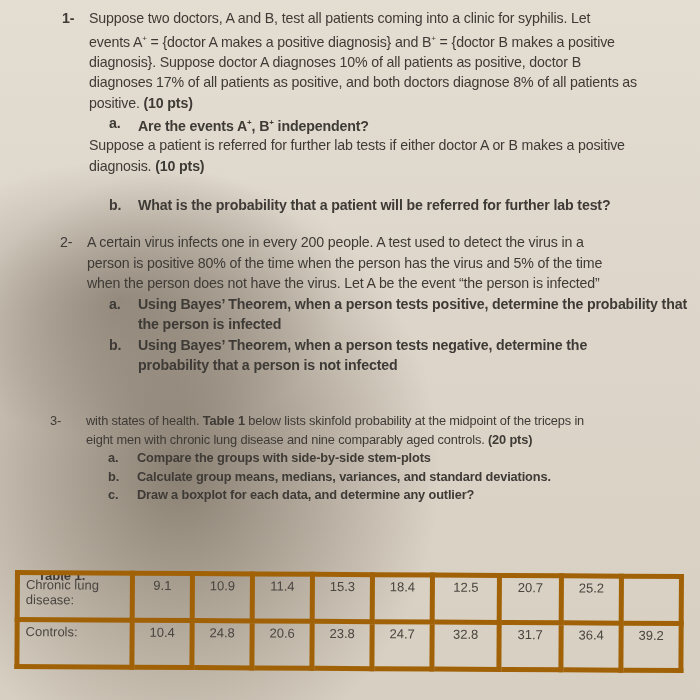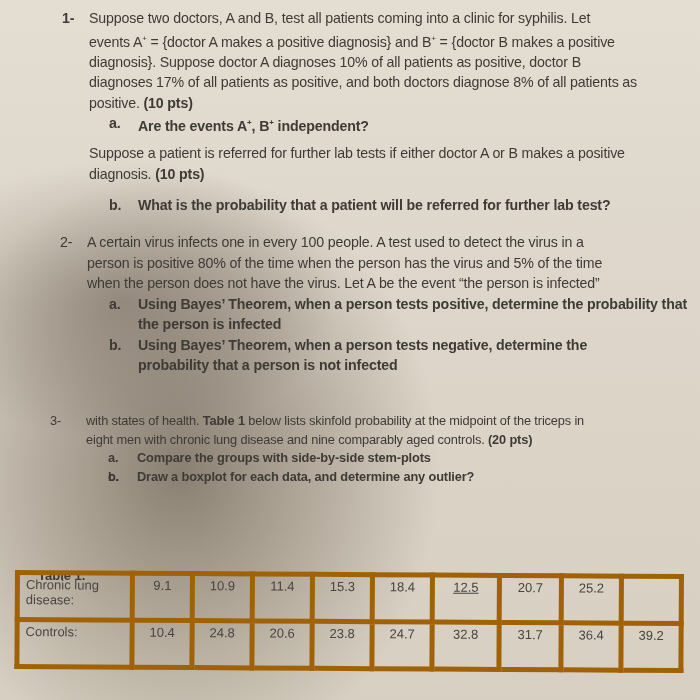--- a/index.html
+++ b/index.html
@@ -54,36 +54,36 @@
       <div>diagnosis}. Suppose doctor A diagnoses 10% of all patients as positive, doctor B</div>
       <div>diagnoses 17% of all patients as positive, and both doctors diagnose 8% of all patients as</div>
       <div><span>positive.</span> <span class="b">(10 pts)</span></div>
       <div class="sub" style="margin-left:20px;">
         <span class="lbl">a.</span>
         <span>Are the events A</span><sup>+</sup><span>, B</span><sup>+</sup><span> independent?</span>
       </div>
     </div>
   </div>
 
-  <div class="q" style="left:89px; top:143px; width:600px;">
+  <div class="q" style="left:89px; top:135px; width:600px;">
     <div>Suppose a patient is referred for further lab tests if either doctor A or B makes a positive</div>
     <div><span>diagnosis.</span> <span class="b">(10 pts)</span></div>
   </div>
 
   <div class="q" style="left:109px; top:195px; width:580px;">
     <div class="sub">
       <span class="lbl">b.</span>
       <span>What is the probability that a patient will be referred for further lab test?</span>
     </div>
   </div>
 
   <div class="q" style="left:60px; top:232px; width:630px; line-height:20.5px;">
     <span class="qnum">2-</span>
     <div class="qbody">
-      <div>A certain virus infects one in every 100 people. A test used to detect the virus in a</div>
+      <div>A certain virus infects one in every 200 people. A test used to detect the virus in a</div>
       <div>person is positive 80% of the time when the person has the virus and 5% of the time</div>
       <div>when the person does not have the virus. Let A be the event “the person is infected”</div>
       <div class="sub" style="margin-left:22px; width:560px;">
         <span class="lbl">a.</span>
         <span>Using Bayes’ Theorem, when a person tests positive, determine the probability that the person is infected</span>
       </div>
       <div class="sub" style="margin-left:22px; width:470px;">
         <span class="lbl">b.</span>
         <span>Using Bayes’ Theorem, when a person tests negative, determine the probability that a person is not infected</span>
       </div>
@@ -92,39 +92,39 @@
 
   <div class="q q3" style="left:50px; top:412px; width:640px;">
     <span class="qnum">3-</span>
     <div class="qbody">
       <div><span>with states of health. </span><span class="b">Table 1</span><span> below lists skinfold probability at the midpoint of the triceps in</span></div>
       <div><span>eight men with chronic lung disease and nine comparably aged controls.</span> <span class="b">(20 pts)</span></div>
       <div class="sub" style="margin-left:22px;">
         <span class="lbl">a.</span><span>Compare the groups with side-by-side stem-plots</span>
       </div>
       <div class="sub" style="margin-left:22px;">
-        <span class="lbl">b.</span>
+        <span class="lbl">b.</span><span>Calculate group means, medians, variances, and standard deviations.</span>
       </div>
       <div class="sub" style="margin-left:22px;">
         <span class="lbl">c.</span><span>Draw a boxplot for each data, and determine any outlier?</span>
       </div>
     </div>
   </div>
 
   <div class="table-title">Table 1.</div>
   <table class="data">
     <tbody>
         <tr>
       <td class="hdr">Chronic lung disease:</td>
       <td class="v">9.1</td>
       <td class="v">10.9</td>
       <td class="v">11.4</td>
       <td class="v">15.3</td>
       <td class="v">18.4</td>
-      <td class="v" style="width:50px;text-decoration:underline;">12.5</td>
+      <td class="v" style="width:50px;">12.5</td>
       <td class="v" style="width:45px;">20.7</td>
       <td class="v" style="width:40px;border-radius:20px;">25.2</td>
       <td class="v" style="width:38px;"></td>
     </tr>
     <tr>
       <td class="hdr">Controls:</td>
       <td class="v">10.4</td>
       <td class="v">24.8</td>
       <td class="v">20.6</td>
       <td class="v">23.8</td>

